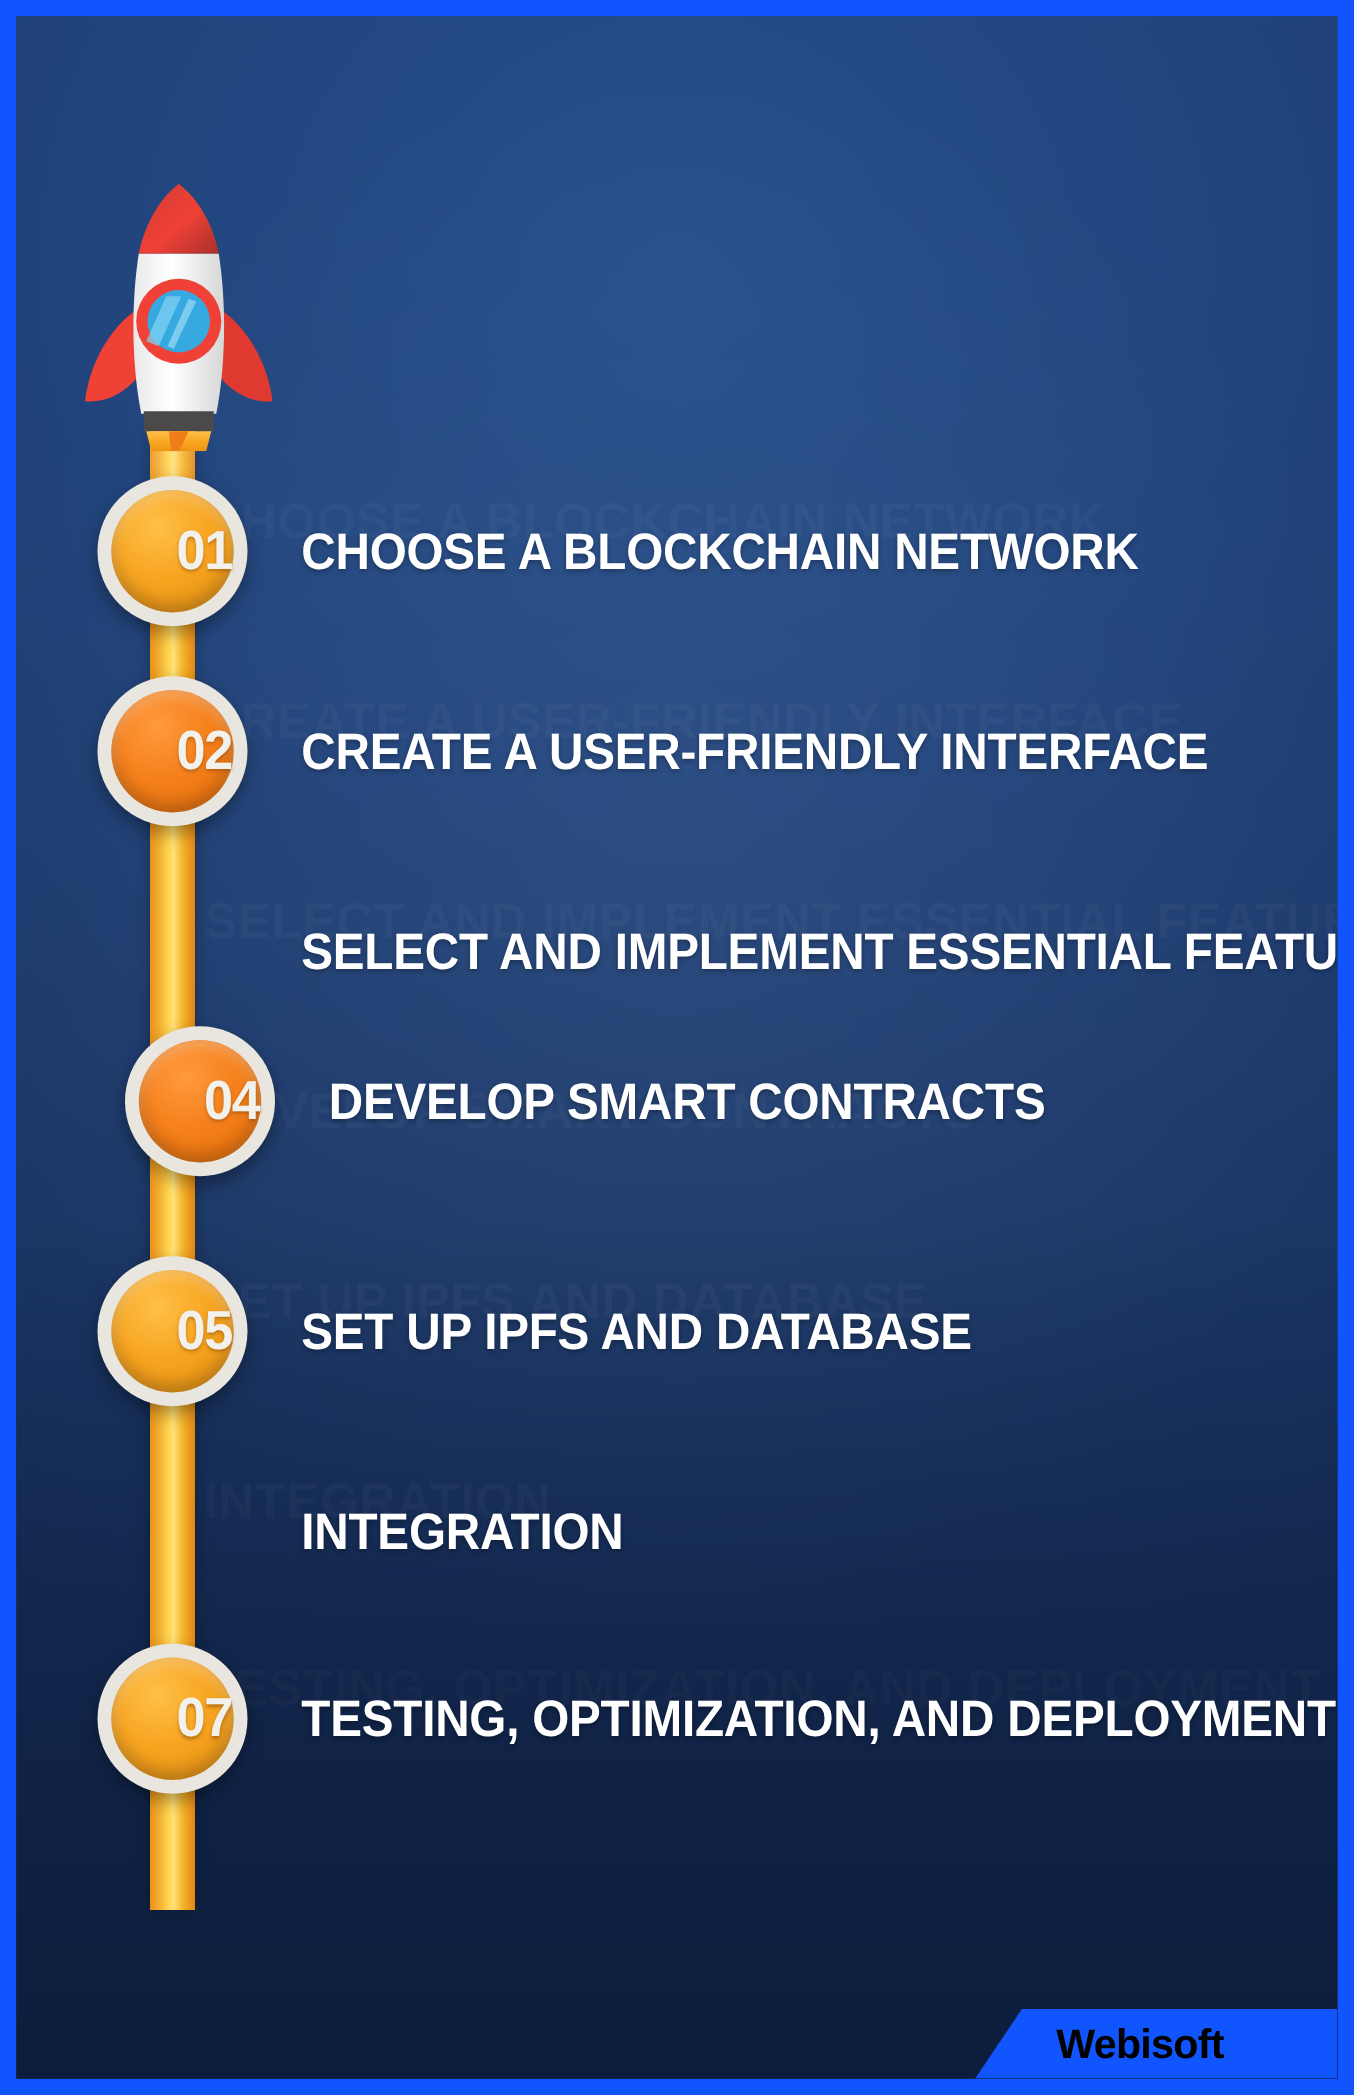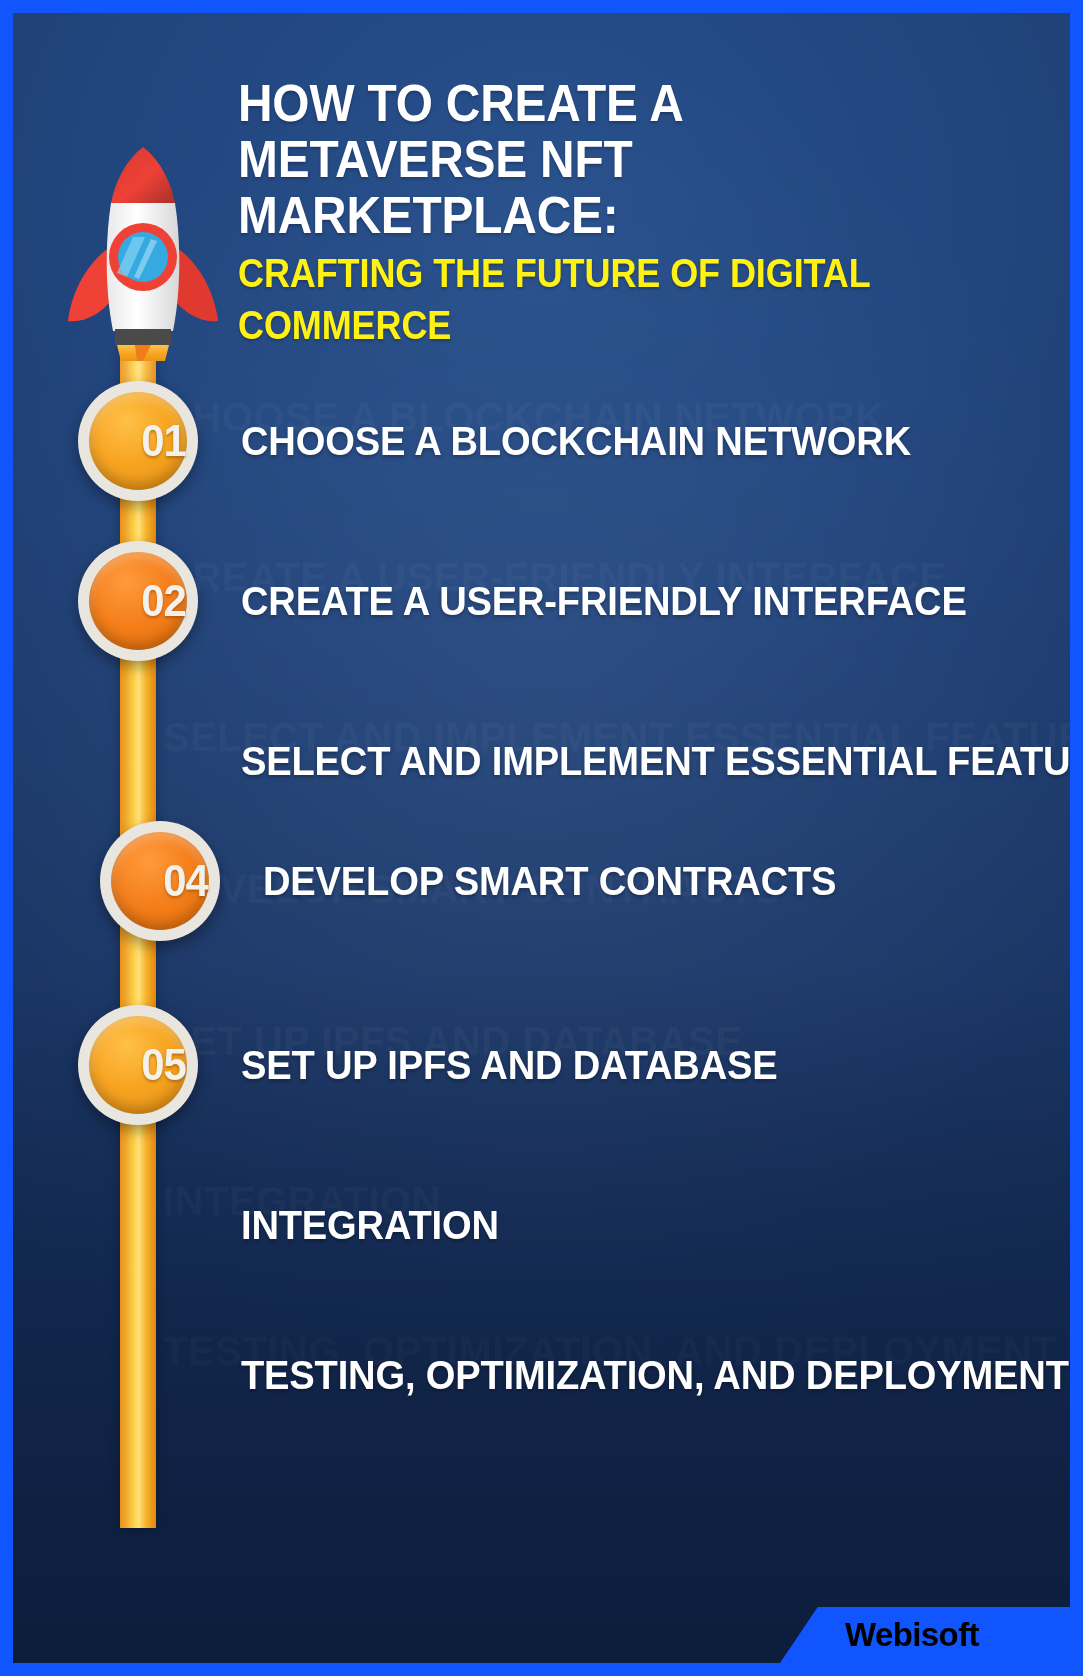--- a/index.html
+++ b/index.html
@@ -220,25 +220,20 @@
 <div id="poster">
   <div id="stage">
       <div class="ghost" style="top: 1316px;">TESTING, OPTIMIZATION, AND DEPLOYMENT</div>
       <div class="ghost" style="top: 1166px;">INTEGRATION</div>
       <div class="ghost" style="top: 1006px;">SET UP IPFS AND DATABASE</div>
       <div class="ghost" style="top: 854px;">DEVELOP SMART CONTRACTS</div>
       <div class="ghost" style="top: 702px;">SELECT AND IMPLEMENT ESSENTIAL FEATURES</div>
       <div class="ghost" style="top: 542px;">CREATE A USER-FRIENDLY INTERFACE</div>
       <div class="ghost" style="top: 382px;">CHOOSE A BLOCKCHAIN NETWORK</div>
 
-    <div id="headline">
-      <div class="h-line">HOW TO CREATE A</div>
-      <div class="h-line">METAVERSE NFT MARKETPLACE:</div>
-      <div class="h-sub">CRAFTING THE FUTURE OF DIGITAL COMMERCE</div>
-    </div>
 
     <div id="rocket">
       <svg viewBox="0 0 176 216" width="176" height="216" xmlns="http://www.w3.org/2000/svg">
         <defs>
           <linearGradient id="bodyG" x1="0" y1="0" x2="1" y2="0">
             <stop offset="0%" stop-color="#e9e9e9"></stop>
             <stop offset="42%" stop-color="#ffffff"></stop>
             <stop offset="100%" stop-color="#d7d7d7"></stop>
           </linearGradient>
           <linearGradient id="noseG" x1="0" y1="0" x2="1" y2="1">
@@ -307,20 +302,25 @@
             <div class="badge-inner">
               <span class="badge-num">05</span>
             </div>
           </div>
           <div class="step-label">SET UP IPFS AND DATABASE</div>
         </div>
         <div class="step" style="top: 1152px;">
           <div class="step-label">INTEGRATION</div>
         </div>
         <div class="step" style="top: 1302px;">
+          <div class="badge amber">
+            <div class="badge-inner">
+              <span class="badge-num">07</span>
+            </div>
+          </div>
           <div class="step-label">TESTING, OPTIMIZATION, AND DEPLOYMENT</div>
         </div>
       </div>
 
     <div id="logo-tab">
       <span id="logo-text">Webisoft</span>
     </div>
 
   </div>
 </div>

